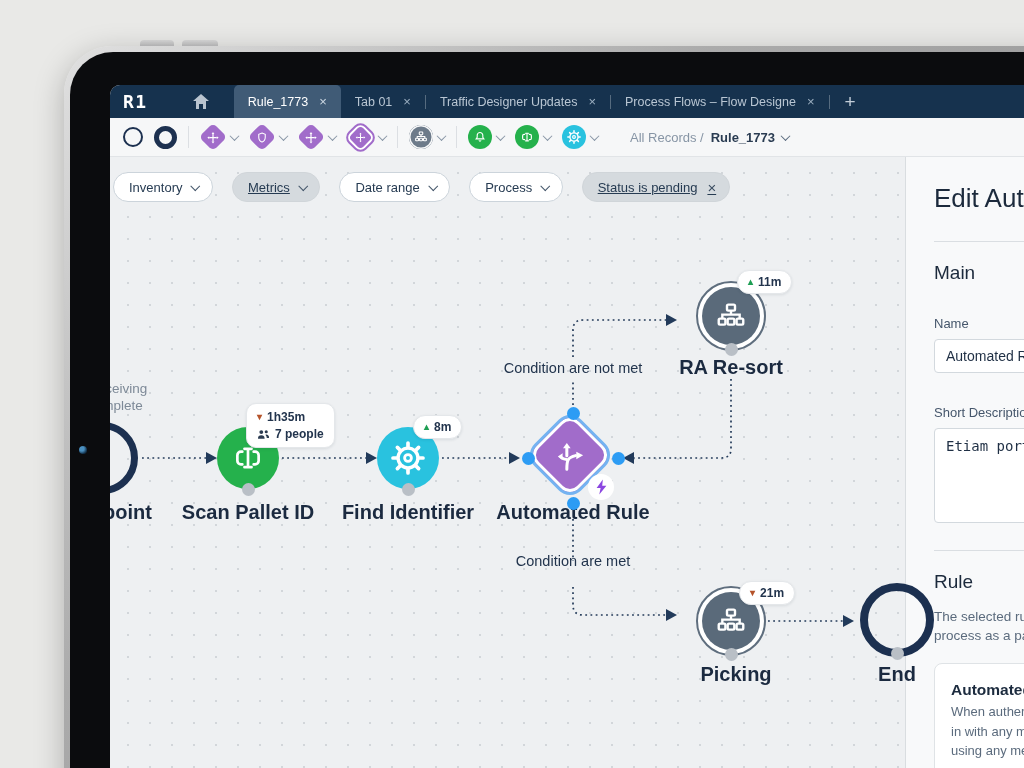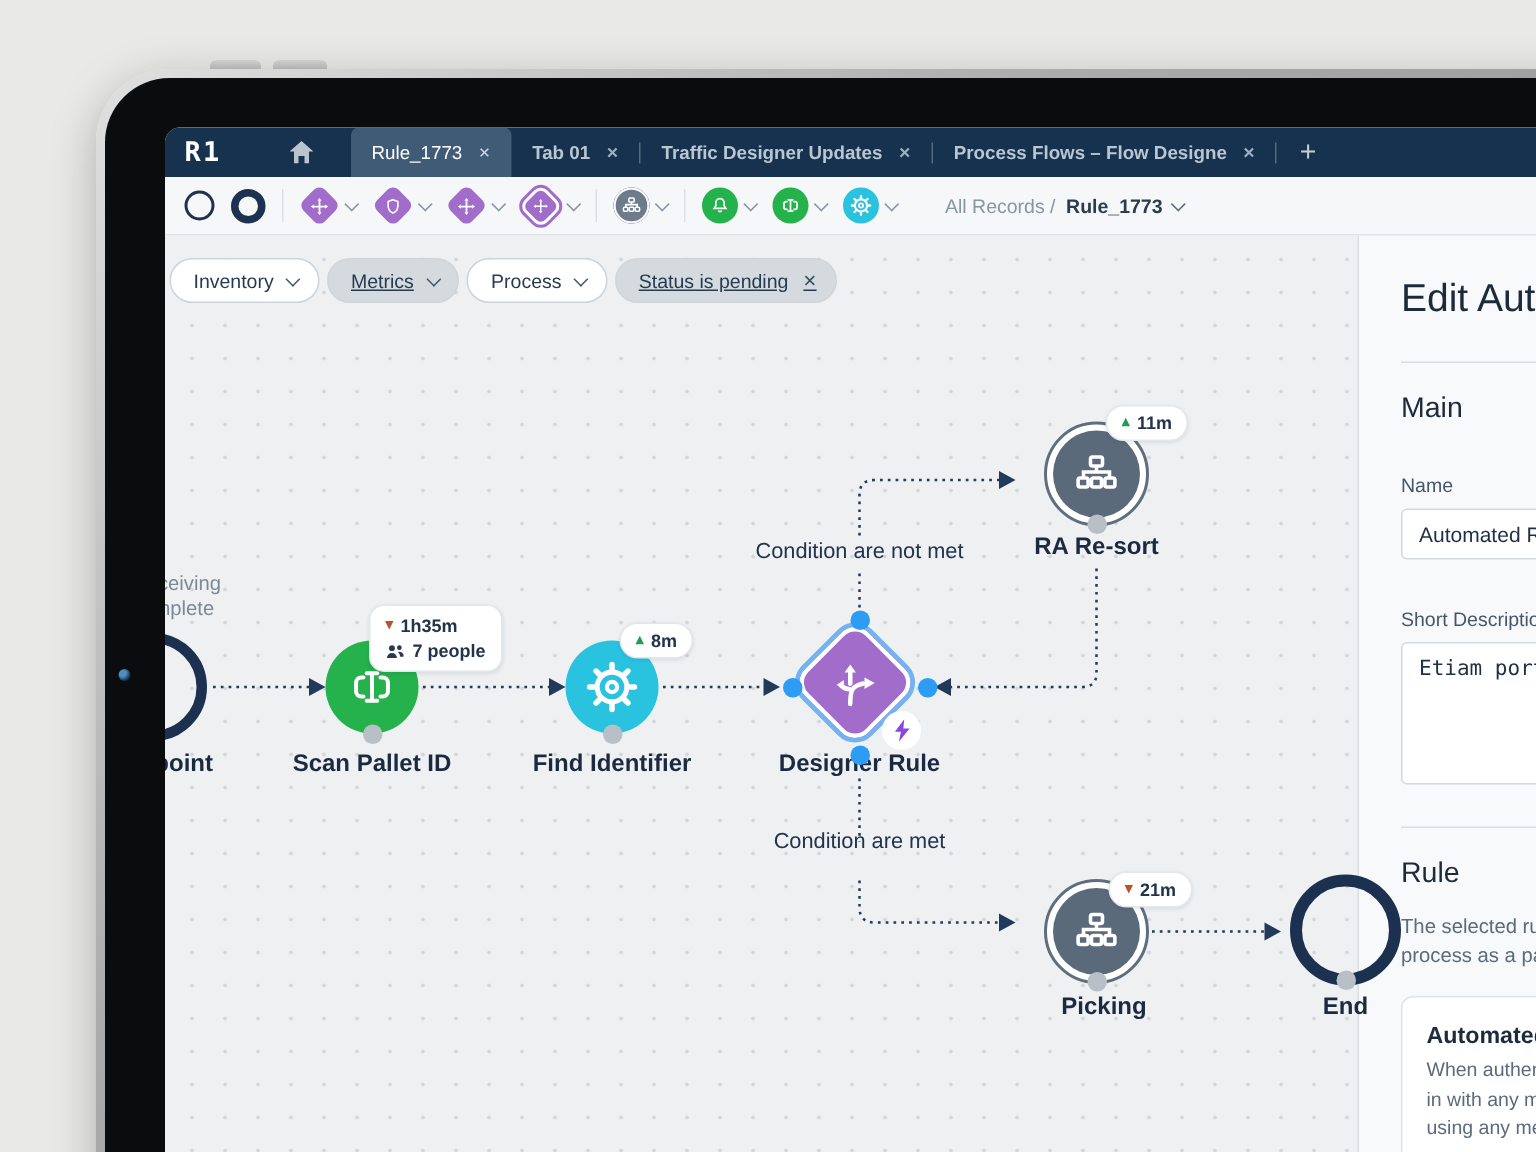--- a/index.html
+++ b/index.html
@@ -21,21 +21,21 @@
 
   
   .screen { position:absolute; left:40px; top:33px; width:1100px; height:800px;
             background:#eef0f2; border-radius:10px 0 0 0; overflow:hidden; }
 
   
   .tabbar { height:33px; background:#16324e; display:flex; align-items:stretch; }
   .logo { align-self:center; margin-left:13px; color:#fff; font-family:"DejaVu Sans Mono",monospace;
           font-size:18px; font-weight:800; letter-spacing:1.5px; }
   .home { align-self:center; margin:0 25px 0 45px; display:flex; }
-  .tab { display:flex; align-items:center; gap:11px; padding:0 14px; font-size:12.5px; color:#b9c6d3; white-space:nowrap; cursor:default;font-weight:bold; }
+  .tab { display:flex; align-items:center; gap:11px; padding:0 14px; font-size:12.5px; color:#b9c6d3; white-space:nowrap; cursor:default; }
   .tab.active { background:#405b76; color:#fff; font-weight:500; border-radius:5px 5px 0 0; }
   .tab .x { font-size:13px; color:#9db0c2; line-height:1; }
   .tab.active .x { color:#cfdae4; }
   .tabsep { width:1px; height:14px; background:rgba(255,255,255,.28); align-self:center; }
   .plus { align-self:center; margin-left:15px; color:#c2cdd8; font-size:19px; font-weight:300; }
 
   
   .toolbar { position:relative; height:39px; background:#f6f7f8; border-bottom:1px solid #e1e4e7;
              display:flex; align-items:center; gap:11px; padding-left:13px; }
   .tb-c1 { width:20px; height:20px; border:2px solid #1d3150; border-radius:50%; }
@@ -59,29 +59,29 @@
   .crumb .chev { border-color:#5a6b7f; }
 
   
   .content { display:flex; height:728px; }
   .canvas { position:relative; width:795px; height:100%; flex:none;
             background-image:radial-gradient(circle,#d2d6da 1.1px,transparent 1.5px);
             background-size:22px 22px; background-position:7px 5px; }
   .edges { position:absolute; left:0; top:0; }
 
   
-  .chips { position:absolute; left:3px; top:15px; display:flex; gap:5px; }
+  .chips { position:absolute; left:3px; top:15px; display:flex; gap:19px; }
   .chip { height:30px; border-radius:15px; background:#fff; border:1px solid #ccd4db; display:flex;
           align-items:center; gap:10px; padding:0 13px 0 15px; font-size:13px; font-weight:500; color:#263b52; white-space:nowrap; }
   .chip.filled { background:#d5dade; border-color:#d0d5d9;text-decoration:underline; }
   .chip .chev { border-color:#44566a; width:6.5px; height:6.5px; }
   .chip .x { font-size:15px; color:#3c4e62; line-height:1; }
 
   
-  .node-label { position:absolute; transform:translateX(-50%); font-size:16px; font-weight:600;
+  .node-label { position:absolute; transform:translateX(-50%); font-size:20px; font-weight:600;
                 color:#1b2a40; white-space:nowrap; }
   .cond-label { position:absolute; transform:translateX(-50%); font-size:14.5px; color:#22344d; white-space:nowrap; }
   .note { position:absolute; font-size:13.5px; color:#7d8997; line-height:17px; }
   .n-circle { position:absolute; border-radius:50%; display:flex; align-items:center; justify-content:center; }
   .n-start { width:72px; height:72px; border:7px solid #1c3050; background:transparent; }
   .n-end   { width:74px; height:74px; border:8px solid #1c3050; background:transparent; }
   .n-green { width:62px; height:62px; background:#25b14c; }
   .n-cyan  { width:62px; height:62px; background:#29c2df; }
   .n-big   { width:70px; height:70px; border:2px solid #5f6e7e; background:#fff; }
   .n-big .fill { width:58px; height:58px; border-radius:50%; background:#5a6a7a; display:flex; align-items:center; justify-content:center; }
@@ -295,20 +295,24 @@
             <div class="chips">
               <div class="chip">
                 <span>Inventory</span>
                 <div class="chev"></div>
               </div>
               <div class="chip filled">
                 <span>Metrics</span>
                 <div class="chev"></div>
               </div>
               <div class="chip">
+                <span>Date range</span>
+                <div class="chev"></div>
+              </div>
+              <div class="chip">
                 <span>Process</span>
                 <div class="chev"></div>
               </div>
               <div class="chip filled">
                 <span>Status is pending</span>
                 <span class="x">×</span>
               </div>
             </div>
 
             <div class="note" style="left:-22px; top:223px;">
@@ -375,21 +379,21 @@
               </svg>
             </div>
             <div class="bolt-badge">
               <svg width="13" height="16" viewBox="0 0 14 18">
                 <polygon points="8.5,0.5 1.5,10 6,10 4.5,17.5 12.5,7.5 7.8,7.5" fill="#8b46e0"></polygon>
               </svg>
             </div>
             <div class="port blue" style="left:456.5px; top:249.5px;"></div>
             <div class="port blue" style="left:411.5px; top:294.5px;"></div>
             <div class="port blue" style="left:501.5px; top:294.5px;"></div>
-            <div class="node-label" style="left:463px; top:344px;">Designer Rule</div>
+            <div class="node-label" style="left:463px; top:344px;">Automated Rule</div>
             <div class="port blue" style="left:456.5px; top:339.5px;"></div>
 
             <div class="cond-label" style="left:463px; top:203px;">Condition are not met</div>
             <div class="cond-label" style="left:463px; top:396px;">Condition are met</div>
 
             <div class="n-circle n-big" style="left:586px; top:124px;">
               <div class="fill">
                 <svg width="32" height="32" viewBox="0 0 24 24" fill="none" stroke="#fff" stroke-width="1.8">
                   <rect x="9" y="3.5" width="6" height="4.5" rx="1"></rect>
                   <path d="M12 8 V11 M5.5 14 V11 H18.5 V14"></path>

